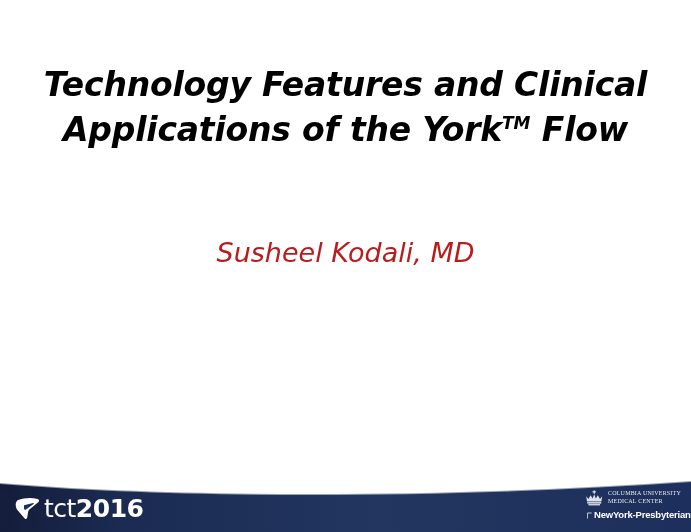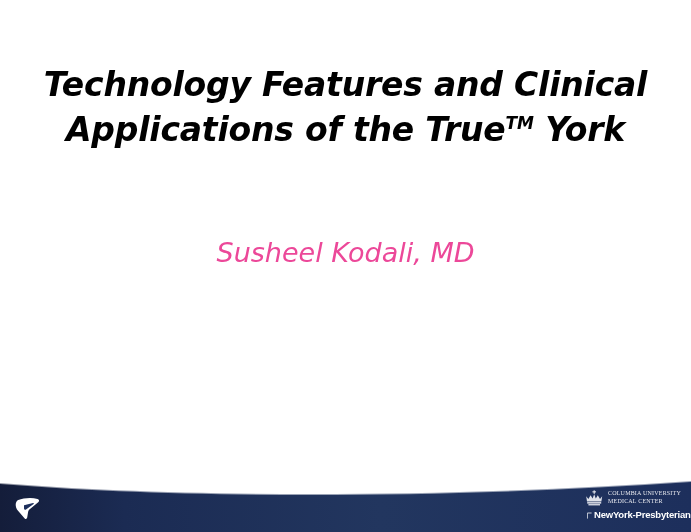--- a/index.html
+++ b/index.html
@@ -50,21 +50,21 @@
   .presenter {
     position: absolute;
     left: 0;
     top: 237px;
     width: 691px;
     text-align: center;
     font-family: "DejaVu Sans", sans-serif;
     font-style: italic;
     font-weight: normal;
     font-size: 27px;
-    color: #ec4899;
+    color: #b91c1c;
   }
 
   
   .affiliations {
     position: absolute;
     left: 0;
     top: 351px;
     width: 691px;
     text-align: center;
   }
@@ -177,21 +177,21 @@
   }
 </style>
 </head>
 <body>
 
 <div id="slide">
 
   <div class="title-block">
     <div class="slide-title">
       <span>Technology Features and Clinical</span><br>
-      <span>Applications of the True</span><span class="tm">TM</span><span> York</span><br>
+      <span>Applications of the York</span><span class="tm">TM</span><span> Flow</span><br>
     </div>
   </div>
 
   <div class="presenter">Susheel Kodali, MD</div>
 
 
   <div class="footer">
     <svg class="footer-svg" viewBox="0 0 691 57" preserveAspectRatio="none">
       <defs>
         <linearGradient id="navyGrad" x1="0" y1="0" x2="1" y2="0">
@@ -207,20 +207,21 @@
 
     <div class="tct-logo">
       <svg class="tct-mark" viewBox="0 0 26 25">
         <path d="M3.2,4.0 C8.5,2.0 16.5,1.2 22.5,3.0 C24.2,3.5 24.6,5.0 23.2,6.2
                  L15.0,13.0 C14.0,13.8 13.4,14.6 13.1,16.0 L12.2,21.6
                  C12.0,23.0 10.6,23.4 9.7,22.4 L2.6,14.2
                  C0.6,11.9 0.2,8.2 1.3,6.0 C1.7,5.0 2.3,4.3 3.2,4.0 Z" fill="#ffffff"></path>
         <path d="M9.0,9.2 L18.0,7.0 C18.8,6.8 19.2,7.6 18.6,8.1
                  L11.0,13.6 C10.2,14.2 9.2,13.6 9.0,12.6 Z" fill="#1d2f5c"></path>
       </svg>
+      <div class="tct-word"><span class="tct-light">tct</span><span class="tct-bold">2016</span></div>
     </div>
 
     <div class="partner-logos">
       <div class="cumc-row">
         <svg class="crown-icon" viewBox="0 0 19 16">
           <rect x="8.6" y="0.4" width="1.2" height="3.4" fill="#dfe2ea"></rect>
           <rect x="7.4" y="1.3" width="3.6" height="1.1" fill="#dfe2ea"></rect>
           <path d="M1.2,6.2 L3.4,9.0 L5.6,5.2 L7.6,8.6 L9.2,4.2 L10.8,8.6
                    L12.8,5.2 L15.0,9.0 L17.2,6.2 L16.4,11.6 L2.0,11.6 Z" fill="#dfe2ea"></path>
           <rect x="2.2" y="12.1" width="14.0" height="1.5" fill="#dfe2ea"></rect>

